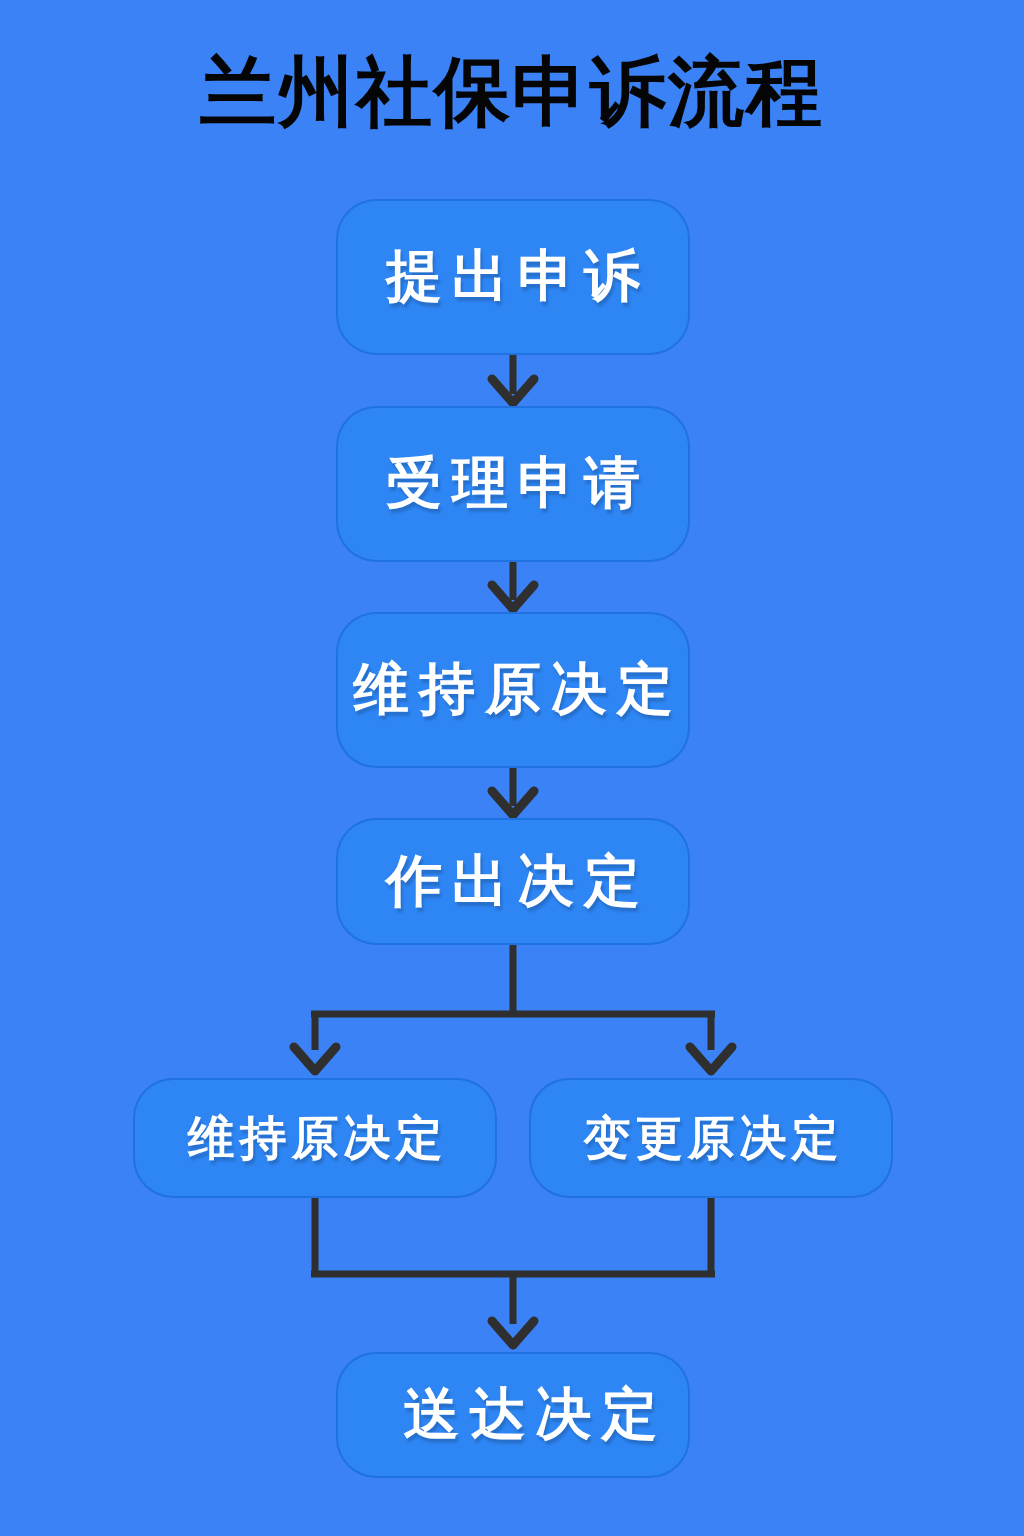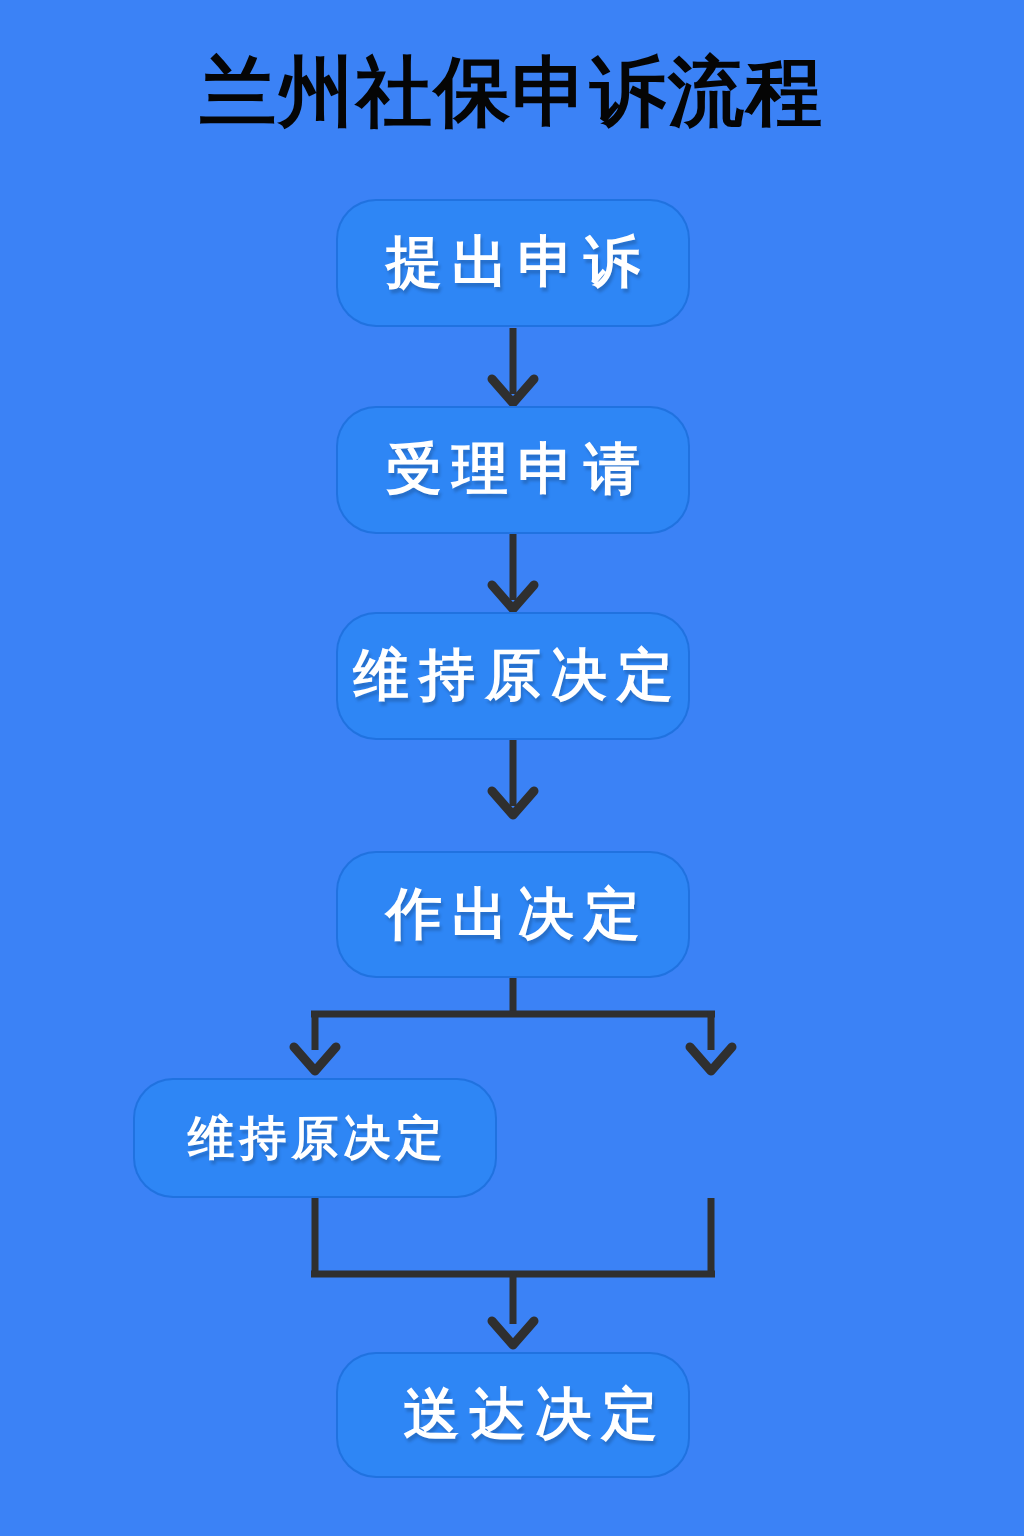--- a/index.html
+++ b/index.html
@@ -58,25 +58,25 @@
     align-items: center;
     justify-content: center;
     color: #ffffff;
     font-weight: 700;
     font-size: 56px;
     letter-spacing: 10px;
     padding-left: 10px; 
     text-shadow: 2px 4px 3px rgba(0, 0, 0, 0.18);
     white-space: nowrap;
   }
-  .node.main  { left: 336px; width: 354px; height: 128px; }
+  .node.main  { left: 336px; width: 354px; height: 156px; }
   .node.n1 { top: 199px; }
   .node.n2 { top: 406px; }
   .node.n3 { top: 612px; }
-  .node.n4 { top: 851px; height: 127px; }
+  .node.n4 { top: 818px; height: 127px; }
   .node.branch {
     top: 1078px;
     width: 364px;
     height: 120px;
     font-size: 47px;
     letter-spacing: 5px;
     padding-left: 5px;
   }
   .node.n5 { left: 133px; }
   .node.n6 { left: 529px; }
@@ -137,18 +137,21 @@
   </div>
 
   <div class="node main n4">
     <span>作出决定</span>
   </div>
 
   <div class="node branch n5">
     <span>维持原决定</span>
   </div>
 
+  <div class="node branch n6">
+    <span>变更原决定</span>
+  </div>
 
   <div class="node main n7">
     <span>送达决定</span>
   </div>
 
 </div>
 
 </body></html>

